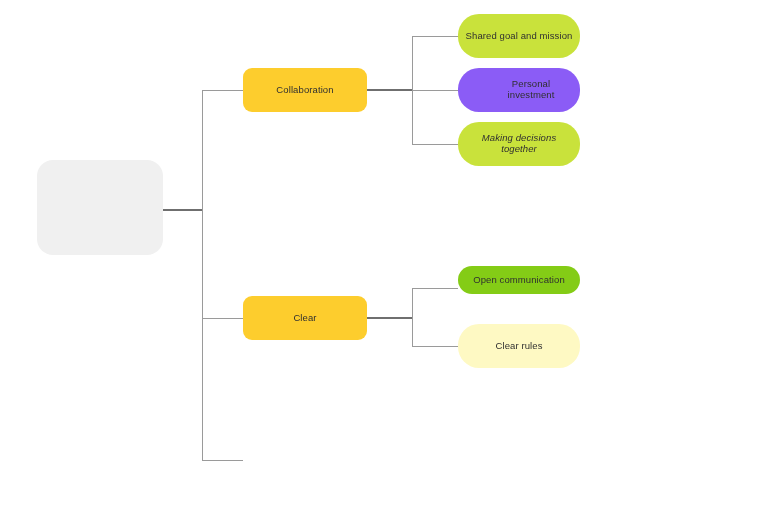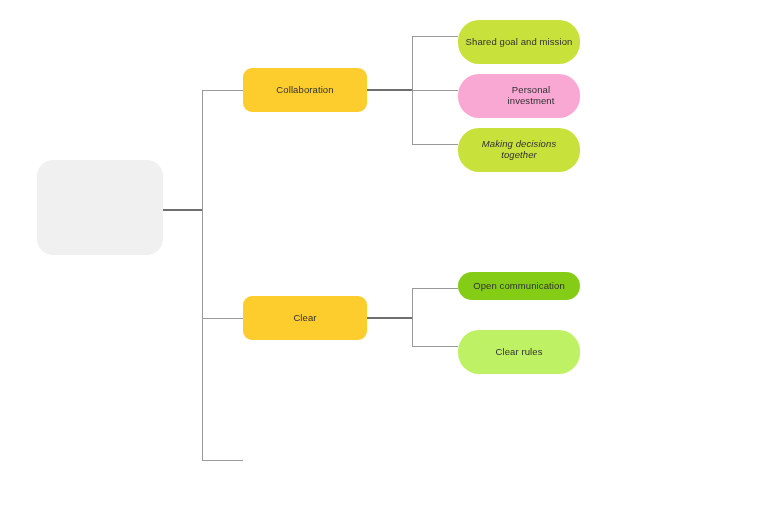--- a/index.html
+++ b/index.html
@@ -46,21 +46,20 @@
   }
   .node-l1 {
     background: #fdcd2d;
     font-size: 9.5px;
     border-radius: 9px;
   }
   .node-l2 {
     background: #c9e23b;
     font-size: 9.5px;
     border-radius: 21px;
-    margin-top: 6px;
   }
   .node-label {
     display: block;
     width: 100%;
   }
 </style>
 </head>
 <body>
 
 <div id="canvas">
@@ -91,32 +90,32 @@
     <span class="node-label"></span>
   </div>
 
   <div class="node node-l1" id="node-b0" style="left: 243px; top: 68px; width: 124px; height: 44px; background: rgb(253, 205, 45);">
     <span class="node-label">Collaboration</span>
   </div>
 
   <div class="node node-l2" id="node-b0-c0" style="left: 458px; top: 14px; width: 122px; height: 44px; background: rgb(201, 226, 59);">
     <span class="node-label">Shared goal and mission</span>
   </div>
-  <div class="node node-l2" id="node-b0-c1" style="left: 458px; top: 68px; width: 122px; height: 44px; background: #f9a8d4; padding-left: 31px;">
+  <div class="node node-l2" id="node-b0-c1" style="left: 458px; top: 68px; width: 122px; height: 44px; background: #8b5cf6; padding-left: 31px;">
     <span class="node-label">Personal investment</span>
   </div>
   <div class="node node-l2" id="node-b0-c2" style="left: 458px; top: 122px; width: 122px; height: 44px; background: rgb(201, 226, 59); font-style: italic;">
     <span class="node-label">Making decisions together</span>
   </div>
 
   <div class="node node-l1" id="node-b1" style="left: 243px; top: 296px; width: 124px; height: 44px; background: rgb(253, 205, 45);">
     <span class="node-label">Clear</span>
   </div>
 
   <div class="node node-l2" id="node-b1-c0" style="left: 458px; top: 266px; width: 122px; height: 28px; background: #84cc16;">
     <span class="node-label">Open communication</span>
   </div>
-  <div class="node node-l2" id="node-b1-c1" style="left: 458px; top: 324px; width: 122px; height: 44px; background: #bef264;">
+  <div class="node node-l2" id="node-b1-c1" style="left: 458px; top: 324px; width: 122px; height: 44px; background: #fef9c3;">
     <span class="node-label">Clear rules</span>
   </div>
 
 
 </div>
 
 </body></html>

